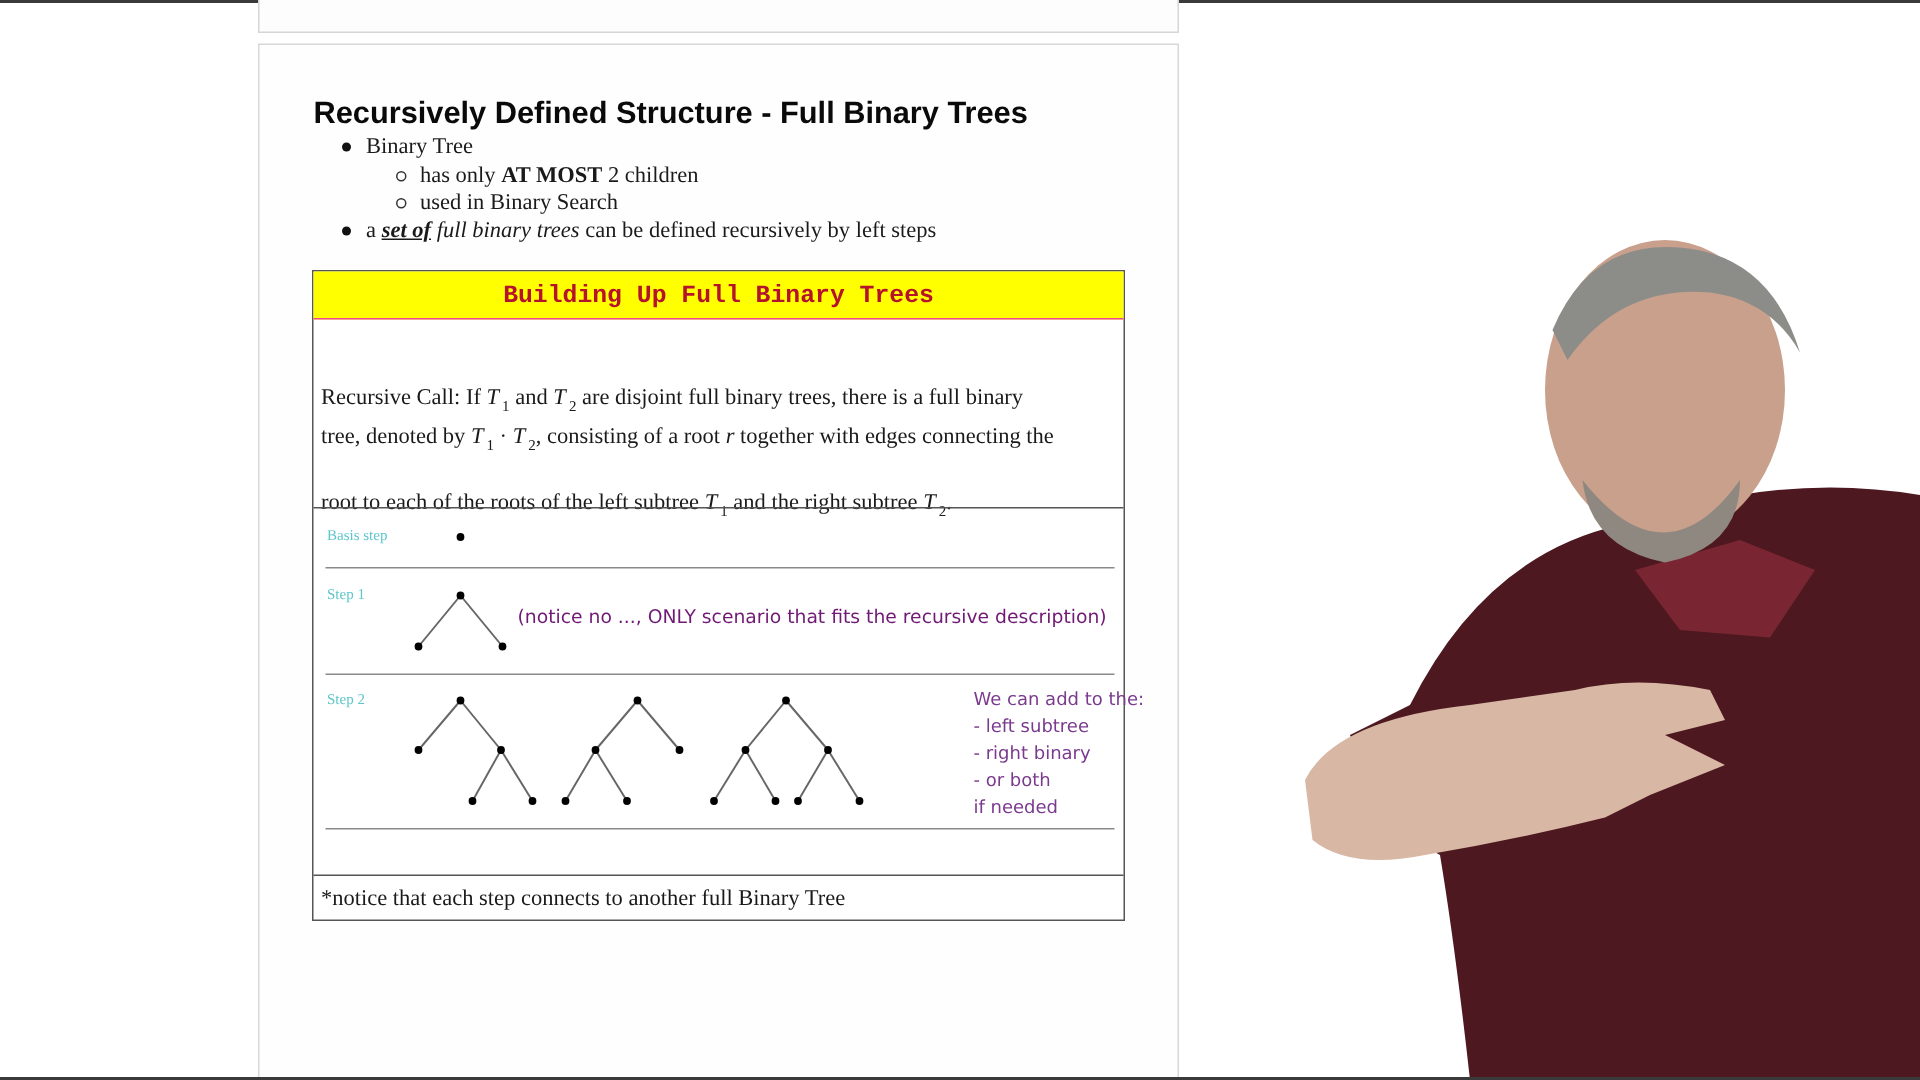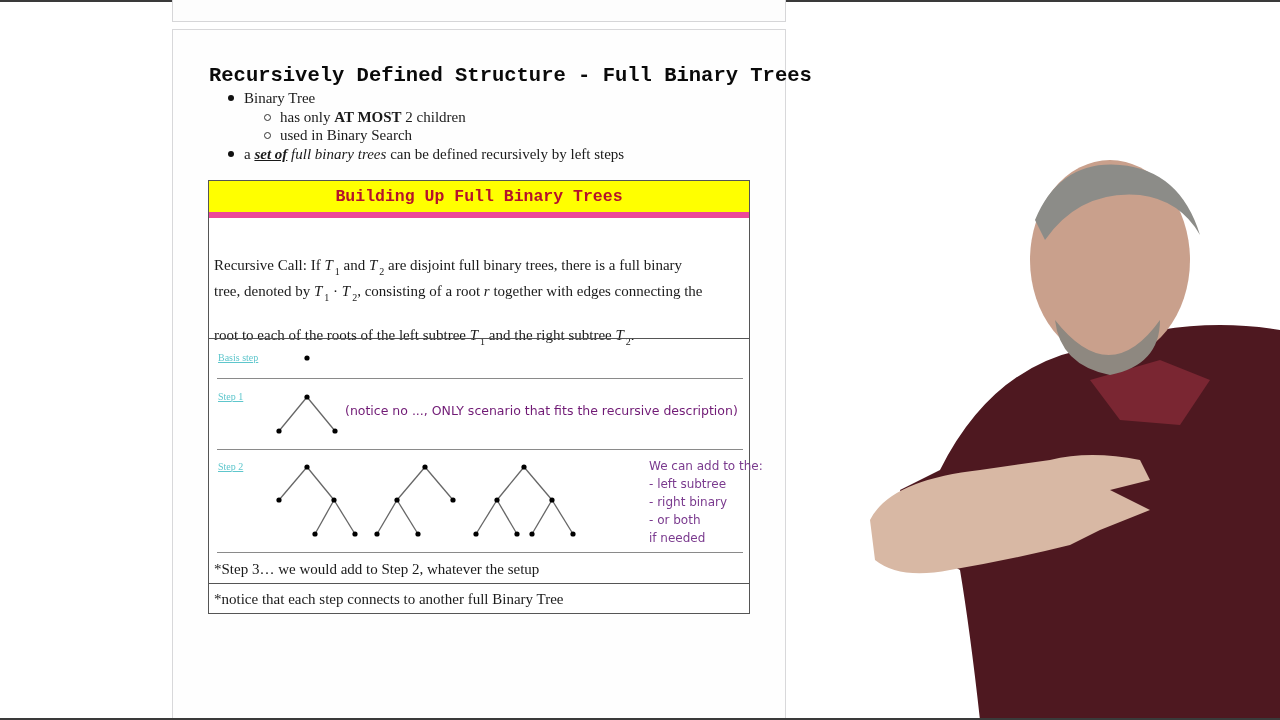--- a/index.html
+++ b/index.html
@@ -13,50 +13,50 @@
   .page-prev {
     position:absolute; left:172px; top:0; width:612px; height:21px;
     background:#fdfdfd; border:1px solid #d6d6d8; border-top:none;
   }
   .page {
     position:absolute; left:172px; top:29px; width:612px; height:700px;
     background:#fefefe; border:1px solid #d8d8da;
   }
   .title {
     position:absolute; left:209px; top:64px;
-    font-family:Liberation Mono, monospace; font-weight:bold; font-size:20.5px;
+    font-family:Liberation Sans, sans-serif; font-weight:bold; font-size:20.5px;
     color:#0a0a0a; white-space:nowrap;
   }
   .bullets { position:absolute; left:228px; top:89px; font-size:15px; color:#1a1a1a; line-height:18.5px; }
   .bl { position:relative; white-space:nowrap; }
   .bl.l1 { padding-left:16px; }
   .bl.l2 { padding-left:52px; }
   .bl.l1::before { content:""; position:absolute; left:0; top:6px; width:6px; height:6px; border-radius:50%; background:#111; }
   .bl.l2::before { content:""; position:absolute; left:36px; top:6px; width:5px; height:5px; border-radius:50%; border:1px solid #333; }
   .u { text-decoration:underline; font-weight:bold; font-style:italic; }
   .it { font-style:italic; }
   .b { font-weight:bold; }
 
   .box {
     position:absolute; left:208px; top:180px; width:540px; height:432px;
     border:1px solid #555; background:#fff;
   }
   .box-head {
-    height:31px; background:#ffff00; border-bottom:6px solid #ec4899;
+    height:31px; background:#ffff00; border-bottom:1px solid #ec4899;
     text-align:center; font-family:"Liberation Mono", monospace; font-weight:bold;
     font-size:16.5px; color:#b5122b; line-height:31px;
   }
   .row-text { position:absolute; left:5px; font-size:15px; color:#1a1a1a; white-space:nowrap; }
   .sub { font-size:10px; position:relative; top:5px; margin-left:2px; }
   .T { font-style:italic; }
   .hline { position:absolute; left:0; width:540px; height:1px; background:#555; }
   .gline { position:absolute; left:8px; width:526px; height:1px; background:#8a8a8a; }
   .step-label {
     position:absolute; font-family:"Liberation Serif", serif; font-size:10px;
-    color:#5ec6cc; white-space:nowrap;text-decoration:underline;
+    color:#5ec6cc; white-space:nowrap;
   }
   .note-purple {
     position:absolute; font-family:"DejaVu Sans", sans-serif; font-size:12.5px;
     color:#701a75; white-space:nowrap;
   }
   .addlist { position:absolute; left:416px; top:276px; font-family:"DejaVu Sans", sans-serif;
     font-size:12px; color:#7a3a8e; line-height:18px; white-space:nowrap;margin-left:24px; }
   svg.trees { position:absolute; left:0; top:0; }
 
   .presenter { position:absolute; left:860px; top:150px; width:420px; height:570px; }
@@ -150,21 +150,20 @@
         <circle cx="288" cy="319" r="2.6"></circle>
         <circle cx="343" cy="319" r="2.6"></circle>
         <circle cx="267" cy="353" r="2.6"></circle>
         <circle cx="308" cy="353" r="2.6"></circle>
         <circle cx="323" cy="353" r="2.6"></circle>
         <circle cx="364" cy="353" r="2.6"></circle>
     </g>
   </svg>
 
   <div class="gline" style="top:371px"></div>
-  <div class="row-text" style="top:380px">*Step 3… we would add to Step 2, whatever the setup</div>
   <div class="hline" style="top:402px"></div>
   <div class="row-text" style="top:410px">*notice that each step connects to another full Binary Tree</div>
 </div>
 
 <svg class="presenter" width="420" height="570" viewBox="0 0 420 570">
 
   <path d="M80 320 Q130 220 220 200 L300 180 Q360 170 420 180 L420 570 L120 570 Q110 480 100 420 Q60 400 40 340 Z" fill="#4e1820"></path>
 
   <path d="M230 230 L300 210 L350 230 L320 275 L260 270 Z" fill="#7a2632"></path>
 

